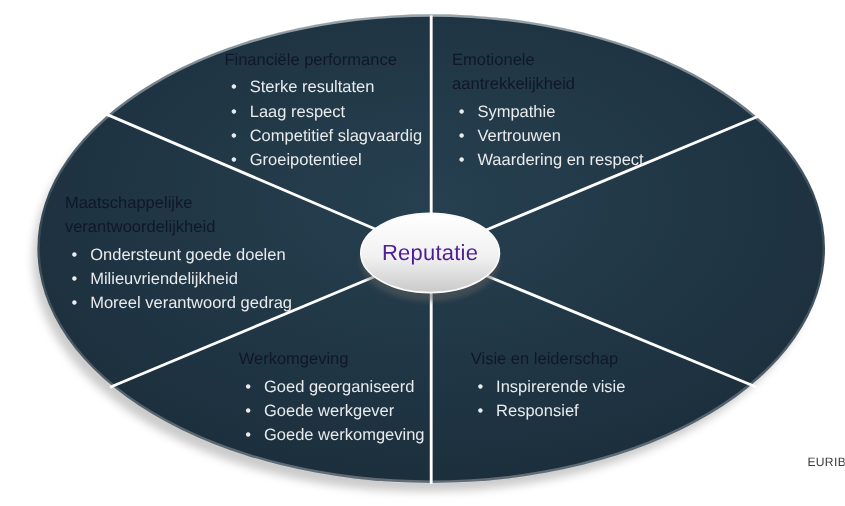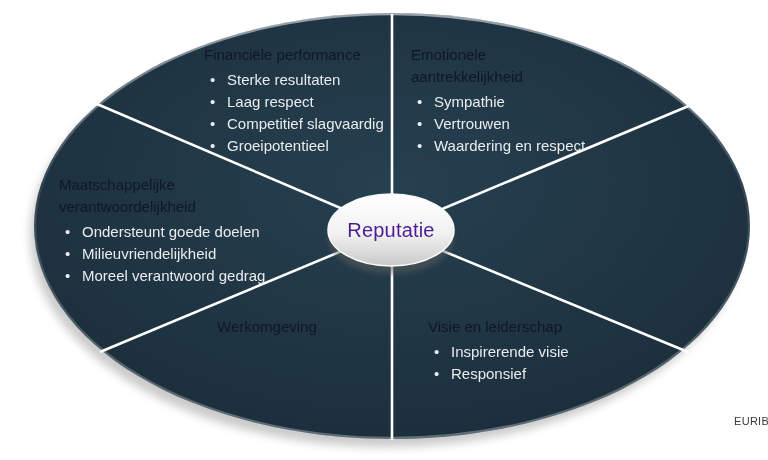--- a/index.html
+++ b/index.html
@@ -149,20 +149,25 @@
   <div class="sector-text s-visie">
     <h3>Visie en leiderschap</h3>
     <ul>
       <li>Inspirerende visie</li>
       <li>Responsief</li>
     </ul>
   </div>
 
   <div class="sector-text s-werkomgeving">
     <h3>Werkomgeving</h3>
+    <ul>
+      <li>Goed georganiseerd</li>
+      <li>Goede werkgever</li>
+      <li>Goede werkomgeving</li>
+    </ul>
   </div>
 
   <div class="sector-text s-maatschappelijk">
     <h3>Maatschappelijke verantwoordelijkheid</h3>
     <ul>
       <li>Ondersteunt goede doelen</li>
       <li>Milieuvriendelijkheid</li>
       <li>Moreel verantwoord gedrag</li>
     </ul>
   </div>

